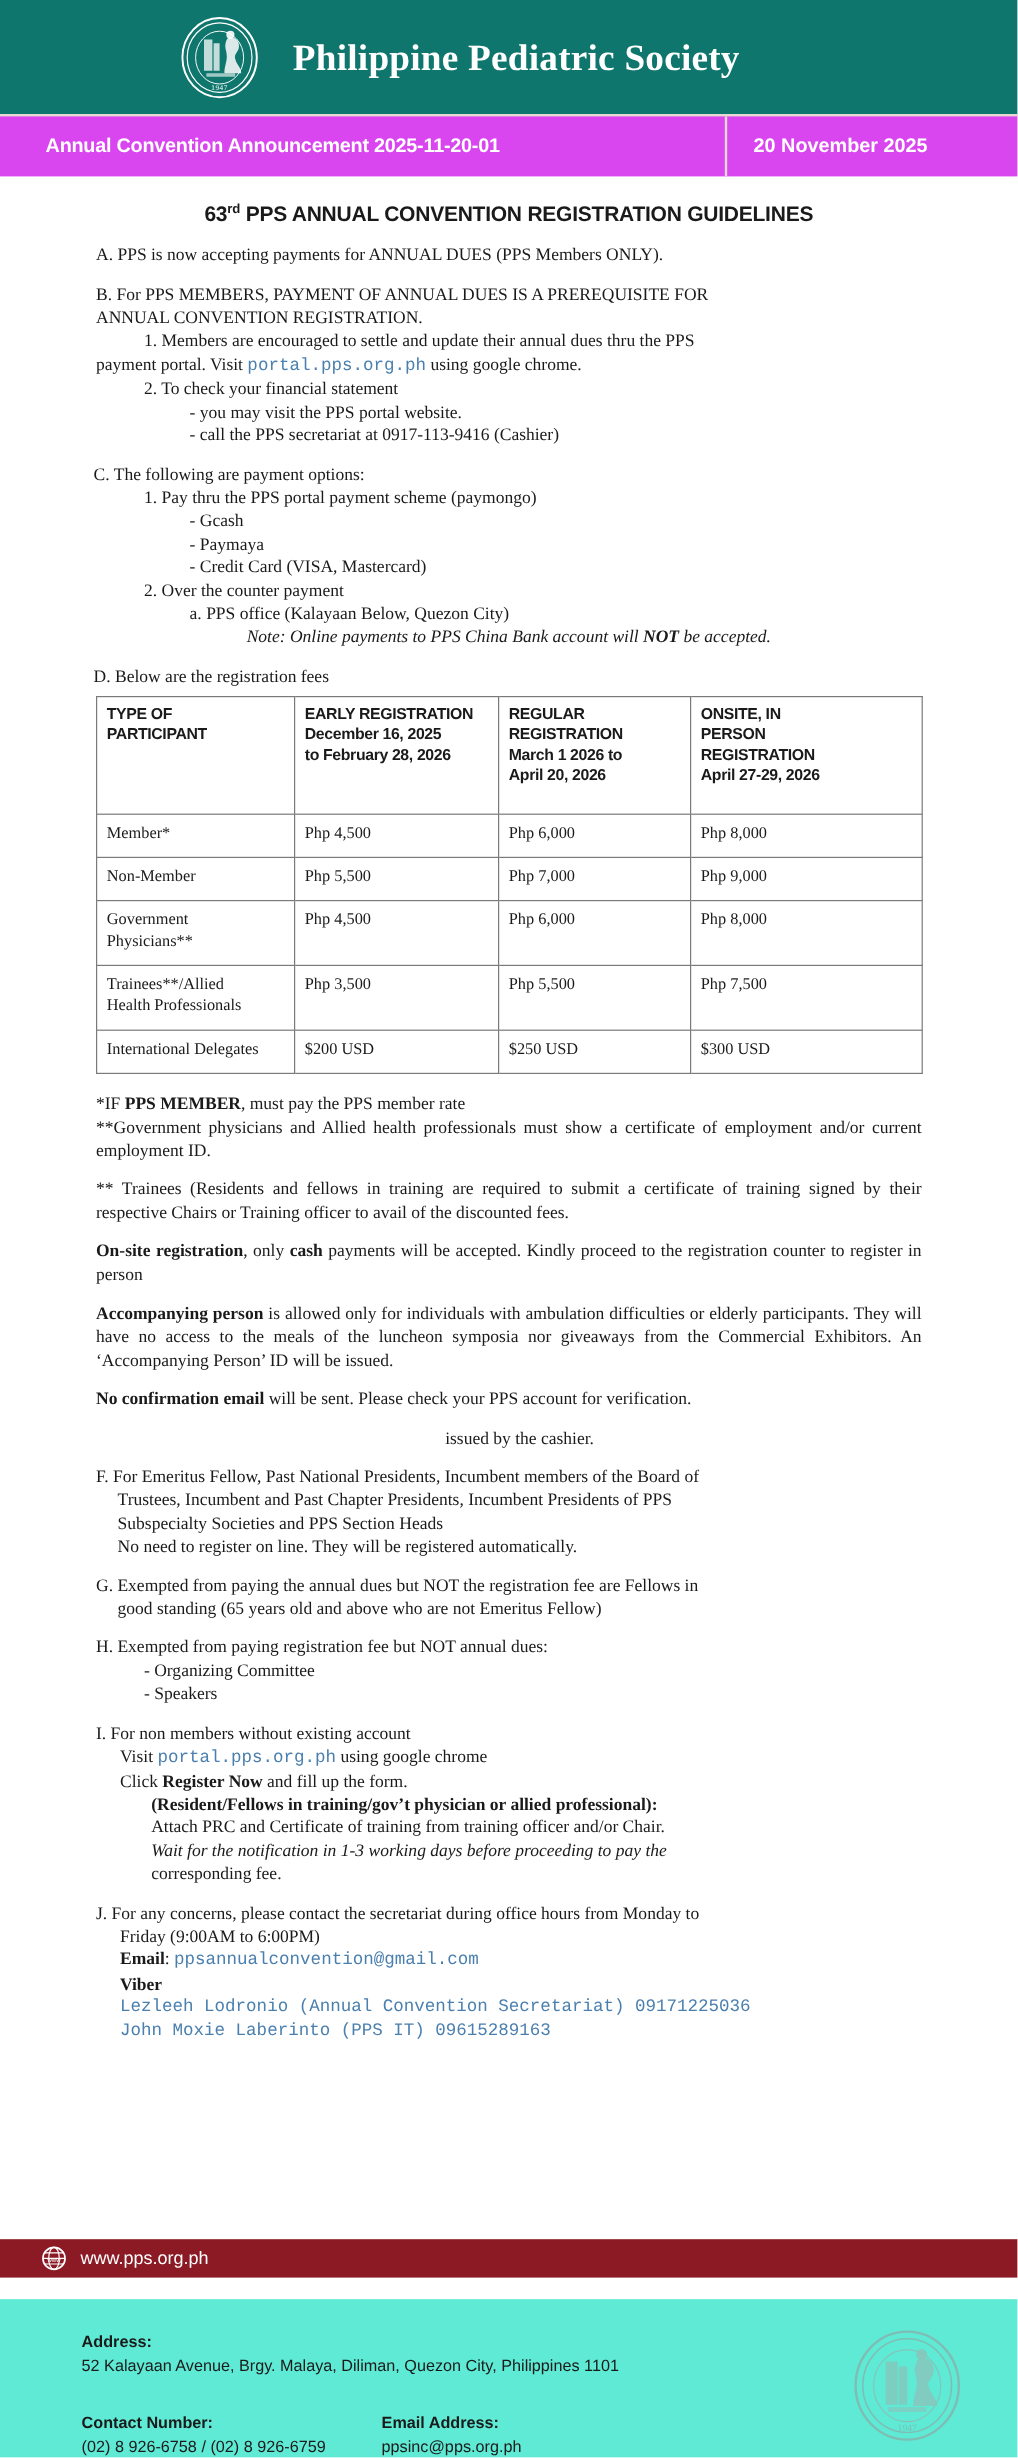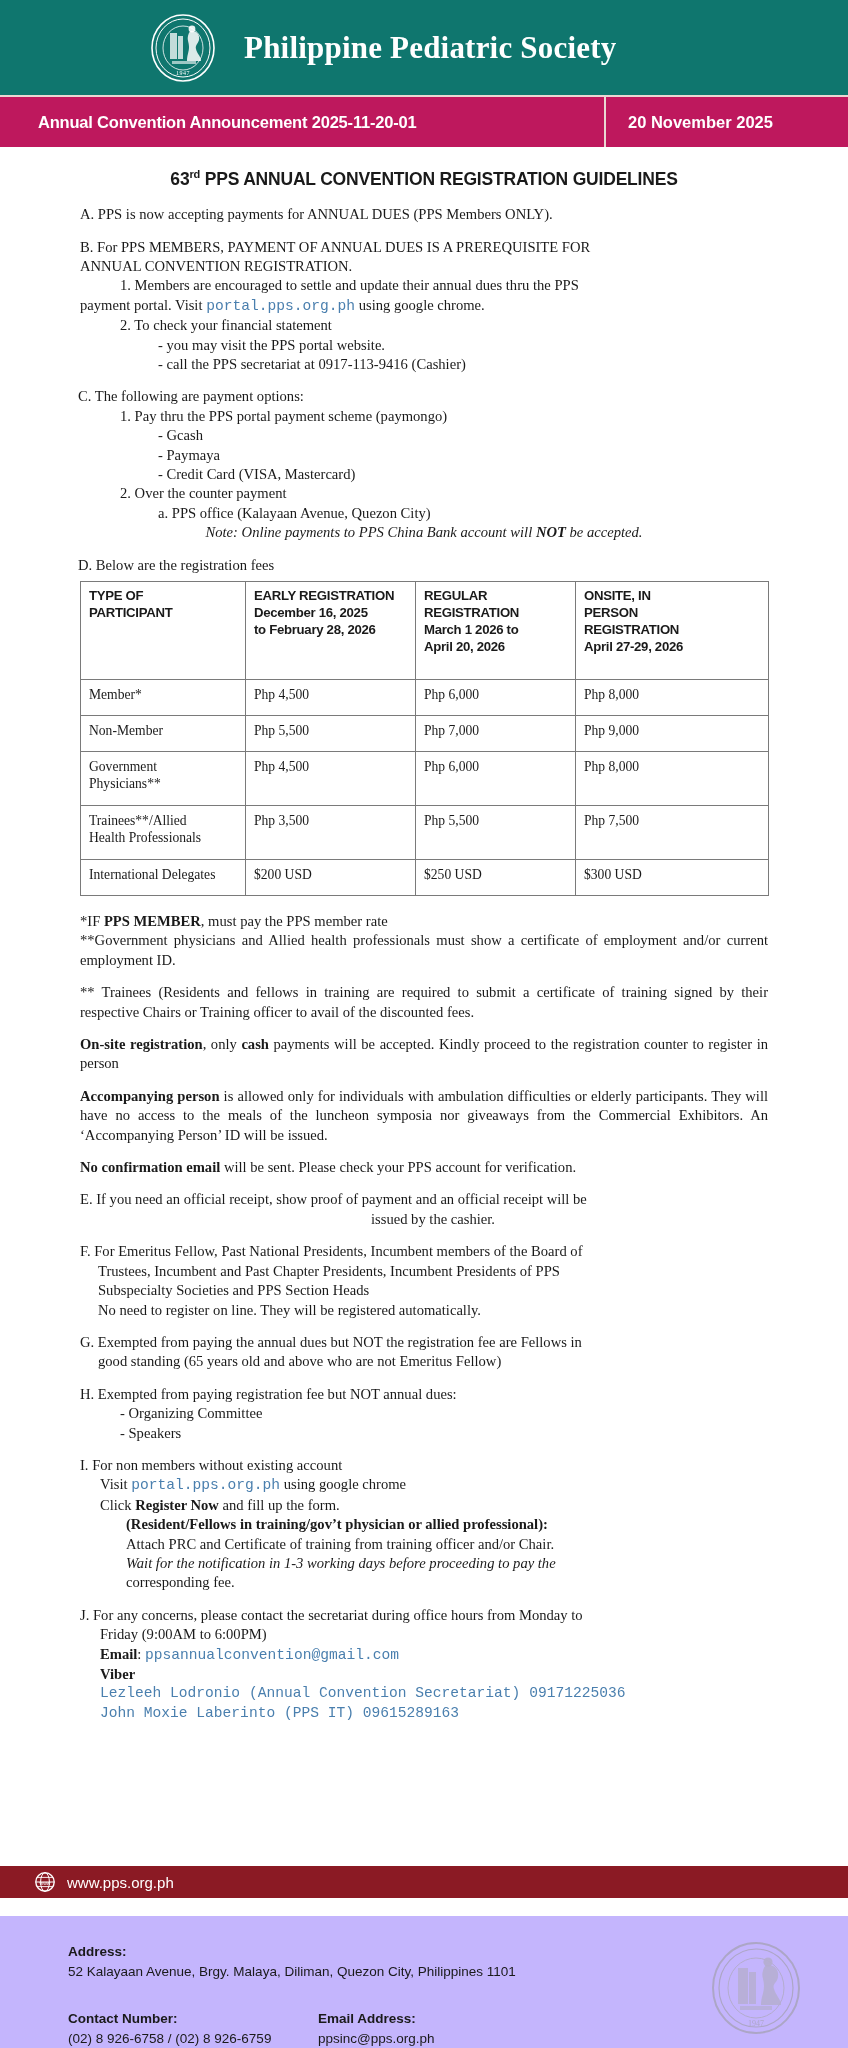--- a/index.html
+++ b/index.html
@@ -43,21 +43,21 @@
     font-size: 31px;
     font-weight: bold;
     letter-spacing: 0.2px;
     margin-left: 26px;
     white-space: nowrap;
   }
 
   
   .ann-bar {
     height: 50px;
-    background: #be185d;
+    background: #d946ef;
     border-top: 2px solid #e9d7d3;
     display: flex;
     align-items: stretch;
     color: #ffffff;
   }
   .ann-left {
     flex: 0 0 604px;
     display: flex;
     align-items: center;
     padding-left: 38px;
@@ -155,21 +155,21 @@
     font-family: "Liberation Sans", sans-serif;
     font-size: 15px;
   }
   .globe { width: 22px; height: 22px; margin-right: 11px; flex: 0 0 22px; }
   .footer {
     position: absolute;
     left: 0;
     right: 0;
     top: 1916px;
     bottom: 0;
-    background: #c4b5fd;
+    background: #5eead4;
     font-family: "Liberation Sans", sans-serif;
     font-size: 13.5px;
     color: #1a1a1a;
     padding: 28px 0 0 68px;
     box-sizing: border-box;
   }
   .footer .lbl { font-weight: bold; }
   .footer .row2 { display: flex; margin-top: 32px; }
   .footer .col-a { flex: 0 0 250px; }
   .footer .addr-val { margin-top: 5px; }
@@ -231,21 +231,21 @@
       <p class="i3">- call the PPS secretariat at 0917-113-9416 (Cashier)</p>
     </div>
 
     <div class="blk">
       <p class="hang" style="padding-left:16px;">C. The following are payment options:</p>
       <p class="i2">1.  Pay thru the  PPS portal payment scheme (paymongo)</p>
       <p class="i3">- Gcash</p>
       <p class="i3">- Paymaya</p>
       <p class="i3">- Credit Card (VISA, Mastercard)</p>
       <p class="i2">2. Over the counter payment</p>
-      <p class="i3">a.    PPS office (Kalayaan Avenue, Quezon City)</p>
+      <p class="i3">a.    PPS office (Kalayaan Below, Quezon City)</p>
       <p class="note-italic" style="text-align:center;"><span>Note: Online payments to PPS China Bank account will </span><b>NOT</b><span> be accepted.</span></p>
     </div>
 
     <div class="blk">
       <p class="hang" style="padding-left:16px;">D. Below are the registration fees</p>
 
       <table class="fees">
         <colgroup>
             <col class="c1">
             <col class="c2">
@@ -339,21 +339,20 @@
 
     <div class="blk">
       <p class="just"><b>Accompanying person</b><span> is allowed only for individuals with ambulation difficulties or elderly participants. They will have no access to the meals of the luncheon symposia nor giveaways from the Commercial Exhibitors. An ‘Accompanying Person’ ID will be issued.</span></p>
     </div>
 
     <div class="blk">
       <p><b>No confirmation email</b><span> will be sent. Please check your PPS account for verification.</span></p>
     </div>
 
     <div class="blk">
-      <p>E. If you need an official receipt, show proof of payment and an official receipt will be</p>
       <p style="margin-left:18px;text-align:center;">issued by the cashier.</p>
     </div>
 
     <div class="blk">
       <p>F. For Emeritus Fellow, Past National Presidents, Incumbent members of the Board of</p>
       <p style="margin-left:18px;">Trustees, Incumbent and Past Chapter Presidents, Incumbent Presidents of PPS</p>
       <p style="margin-left:18px;">Subspecialty Societies and PPS Section Heads</p>
       <p style="margin-left:18px;">No need to register on line. They will be registered automatically.</p>
     </div>
 

